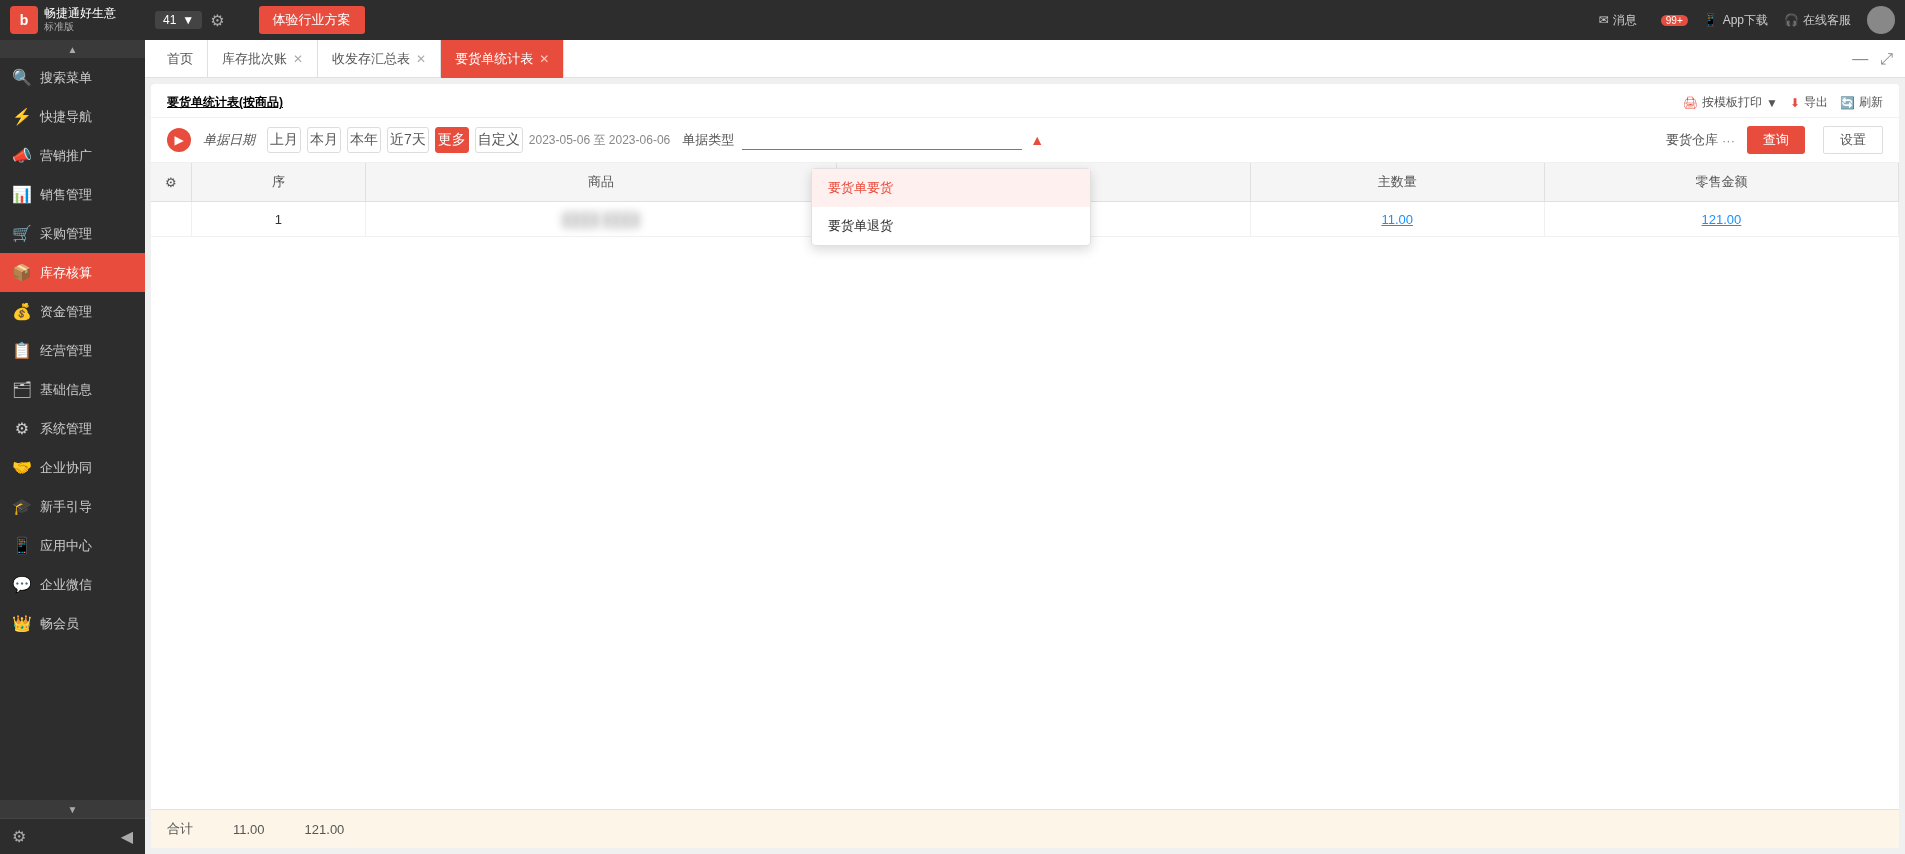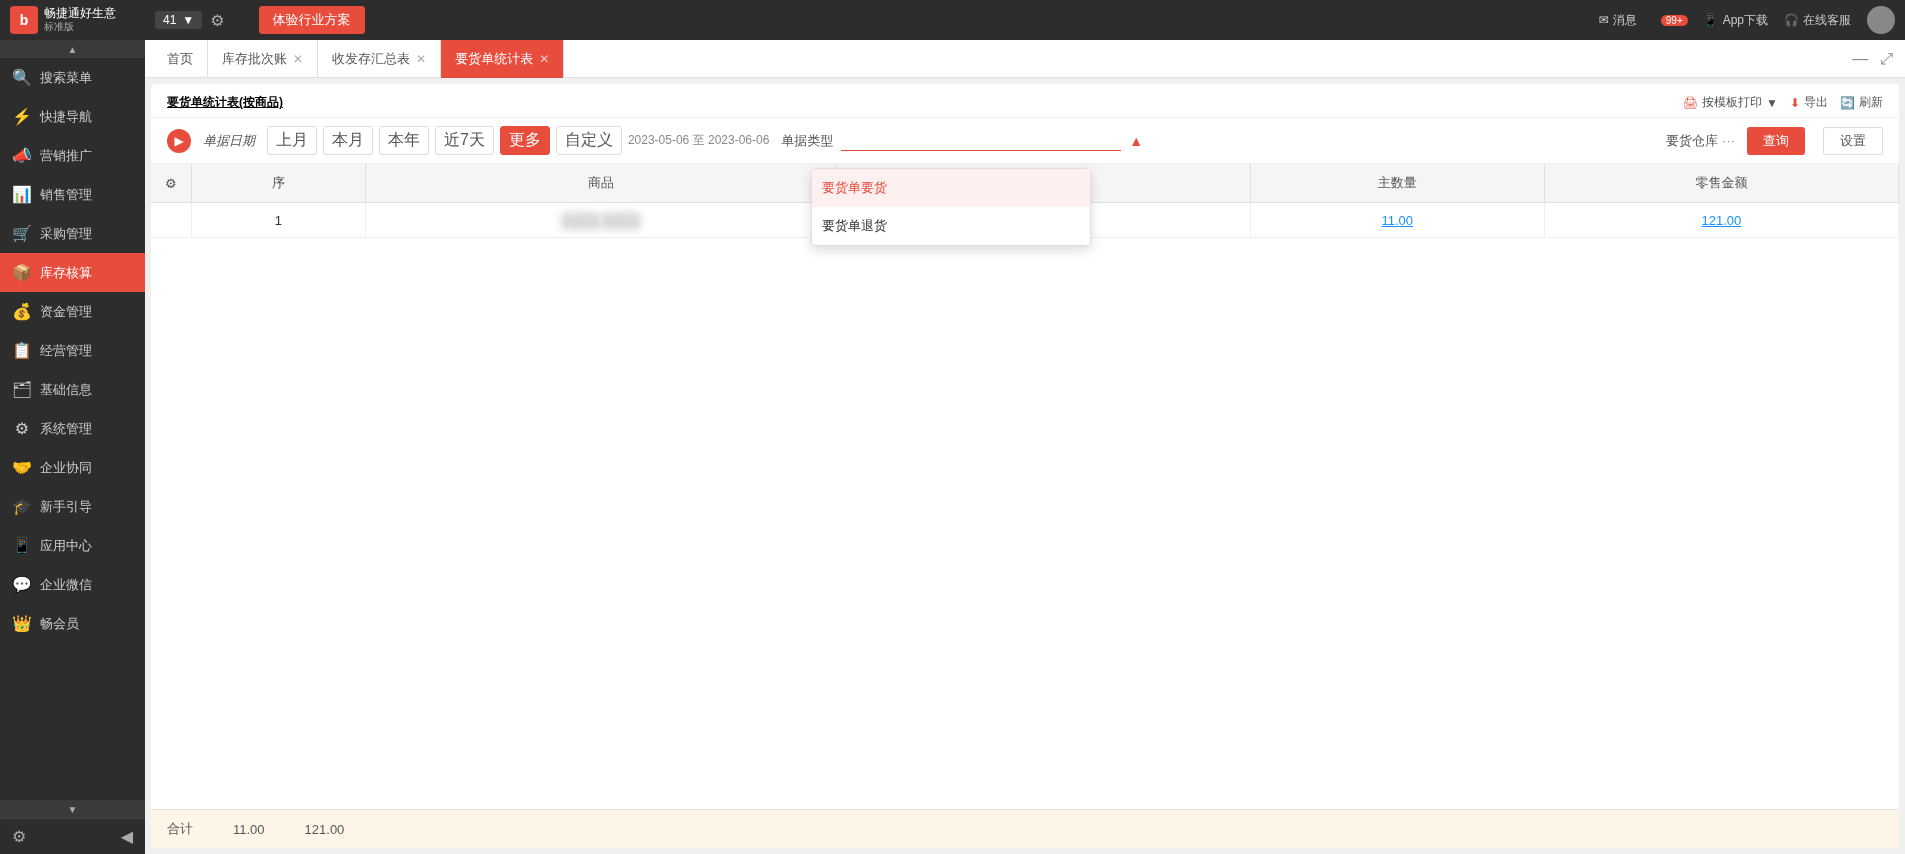--- a/index.html
+++ b/index.html
@@ -281,25 +281,25 @@
       color: #555;
       white-space: nowrap;
       font-style: italic;
     }
     .date-filter {
       display: flex;
       align-items: center;
       gap: 6px;
     }
     .date-btn {
-      padding: 3px 8px;
+      padding: 3px 2px;
       border: 1px solid #ddd;
       border-radius: 3px;
       background: #fff;
-      font-size: 16px;
+      font-size: 14px;
       cursor: pointer;
       color: #555;
     }
     .date-btn.more {
       background: #e84c3d;
       color: #fff;
       border-color: #e84c3d;
     }
     .date-input {
       font-size: 12px;
@@ -373,21 +373,21 @@
       top: 50px;
       left: 660px;
       width: 280px;
       background: #fff;
       border: 1px solid #e0e0e0;
       border-radius: 4px;
       box-shadow: 0 4px 12px rgba(0,0,0,0.15);
       z-index: 100;
     }
     .dropdown-item {
-      padding: 10px 10px;
+      padding: 10px 16px;
       font-size: 13px;
       cursor: pointer;
       color: #333;
     }
     .dropdown-item.selected { background: #fff0f0; color: #e84c3d; }
 
     
     .table-container {
       flex: 1;
       overflow: auto;

